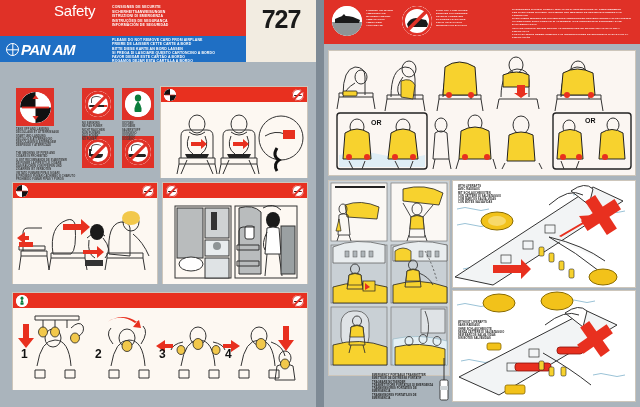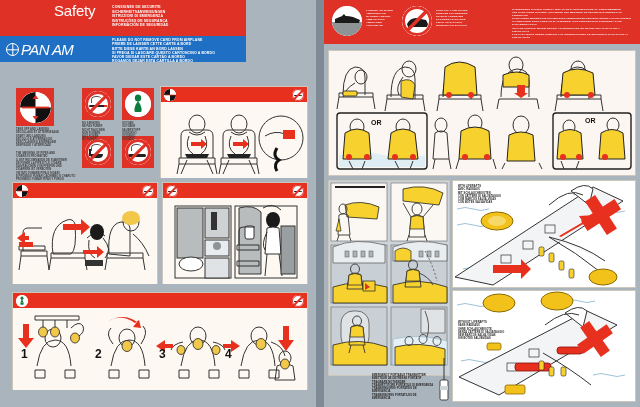--- a/index.html
+++ b/index.html
@@ -53,21 +53,21 @@
   }
   .panam-globe::after {
     content:""; position:absolute; left:50%; top:-1px; width:1.4px; height:13px;
     background:#fff; transform:translateX(-50%);
   }
   .panam-globe::before {
     content:""; position:absolute; top:50%; left:-1px; width:13px; height:1.4px;
     background:#fff; transform:translateY(-50%);
   }
   .panam-text {
-    color:#fff; font-size:15px; font-weight:normal; letter-spacing:-0.6px;
+    color:#fff; font-size:15px; font-weight:bold; letter-spacing:-0.6px;
     font-style:italic;
   }
   .hdr-blue-langs {
     position:absolute; left:112px; top:38px; width:132px;
     color:#fff; font-size:3.5px; line-height:4.3px; font-weight:bold;
     white-space:pre-line; letter-spacing:0.12px;
   }
 
   .icon-sq {
     position:absolute; background:#e03127; display:flex;
@@ -148,20 +148,23 @@
     <div class="hdr-red"></div>
     <div class="hdr-title">
       <div>Safety</div>
     </div>
     <div class="hdr-langs">CONSIGNES DE SECURITE
 SICHERHEITSANWEISUNGEN
 ISTRUZIONI DI EMERGENZA
 INSTRUÇÕES DE SEGURANÇA
 INFORMACIÓN DE SEGURIDAD</div>
 
+    <div class="hdr-num-box">
+      <div class="hdr-num">727</div>
+    </div>
 
     <div class="hdr-blue"></div>
     <div class="panam">
       <span class="panam-globe"></span>
       <span class="panam-text">PAN AM</span>
     </div>
     <div class="hdr-blue-langs">PLEASE DO NOT REMOVE CARD FROM AIRPLANE
 PRIERE DE LAISSER CETTE CARTE A BORD
 BITTE DIESE KARTE AN BORD LASSEN
 SI PREGA DI LASCIARE QUESTO CARTONCINO A BORDO

